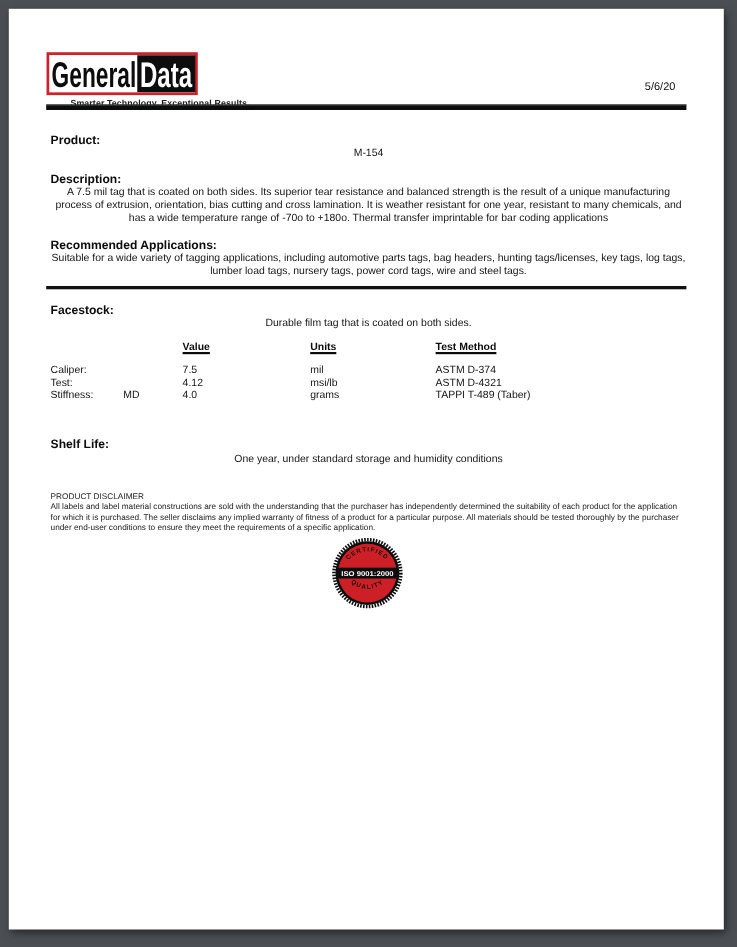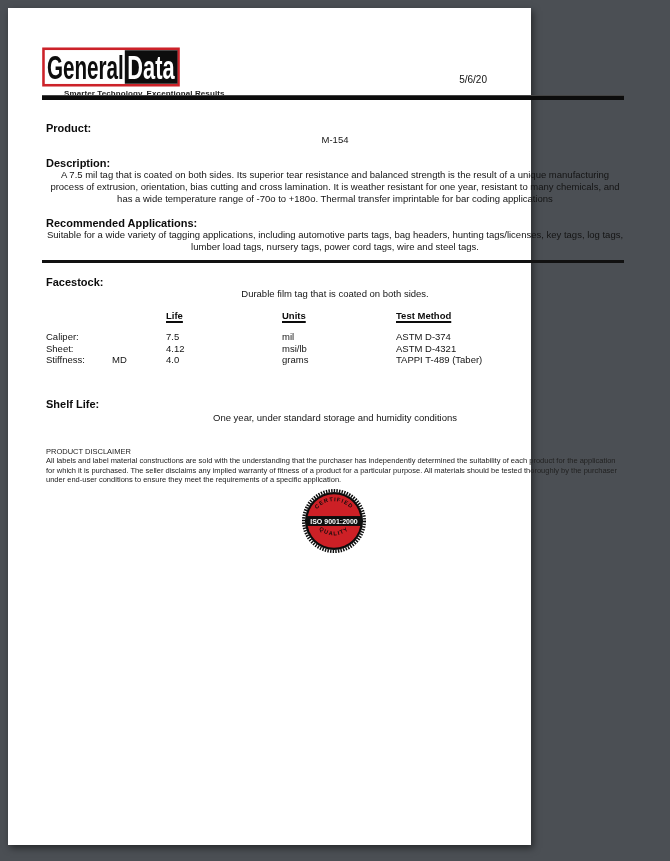--- a/index.html
+++ b/index.html
@@ -5,21 +5,21 @@
   html,body{margin:0;padding:0;}
   body{
     width:670px;height:861px;
     background:#4b4f54;
     position:relative;
     font-family:"Liberation Sans",sans-serif;
     color:#151515;
     overflow:hidden;
   }
   .page{
-    position:absolute;left:8px;top:8px;width:523px;height:837px;
+    position:absolute;left:8px;top:8px;width:650px;height:837px;
     background:#ffffff;
     box-shadow:2px 3px 7px rgba(0,0,0,.5);
     text-decoration:underline;
   }
   
   .logo-svg{position:absolute;left:34px;top:39px;width:138px;height:40px;}
   .tagline{position:absolute;left:31px;top:81px;font-size:8px;font-weight:600;color:#1c1c1c;letter-spacing:.1px;margin-left:25px;}
   .date{position:absolute;right:44px;top:66px;font-size:10px;color:#111;}
   .rule1{position:absolute;left:34px;top:87px;width:582px;height:4px;background:#0c0c0c;border-top:1px solid #444;}
   .doc-title{position:absolute;left:34px;top:97px;width:582px;text-align:right;font-size:13px;font-weight:bold;color:#0c0c0c;}
@@ -67,33 +67,33 @@
 
   <div class="rule2"></div>
 
   <div class="h" style="top:268px">Facestock:</div>
   <div class="b" style="top:280px">Durable film tag that is coated on both sides.</div>
 
   <div class="spec">
     <div class="spec-grid spec-head">
       <span></span>
       <span></span>
-      <span>Life</span>
+      <span>Value</span>
       <span>Units</span>
       <span>Test Method</span>
     </div>
     <div class="spec-grid spec-row">
       <span>Caliper:</span>
       <span></span>
       <span>7.5</span>
       <span>mil</span>
       <span>ASTM D-374</span>
     </div>
     <div class="spec-grid spec-row">
-      <span>Sheet:</span>
+      <span>Test:</span>
       <span></span>
       <span>4.12</span>
       <span>msi/lb</span>
       <span>ASTM D-4321</span>
     </div>
     <div class="spec-grid spec-row">
       <span>Stiffness:</span>
       <span>MD</span>
       <span>4.0</span>
       <span>grams</span>

